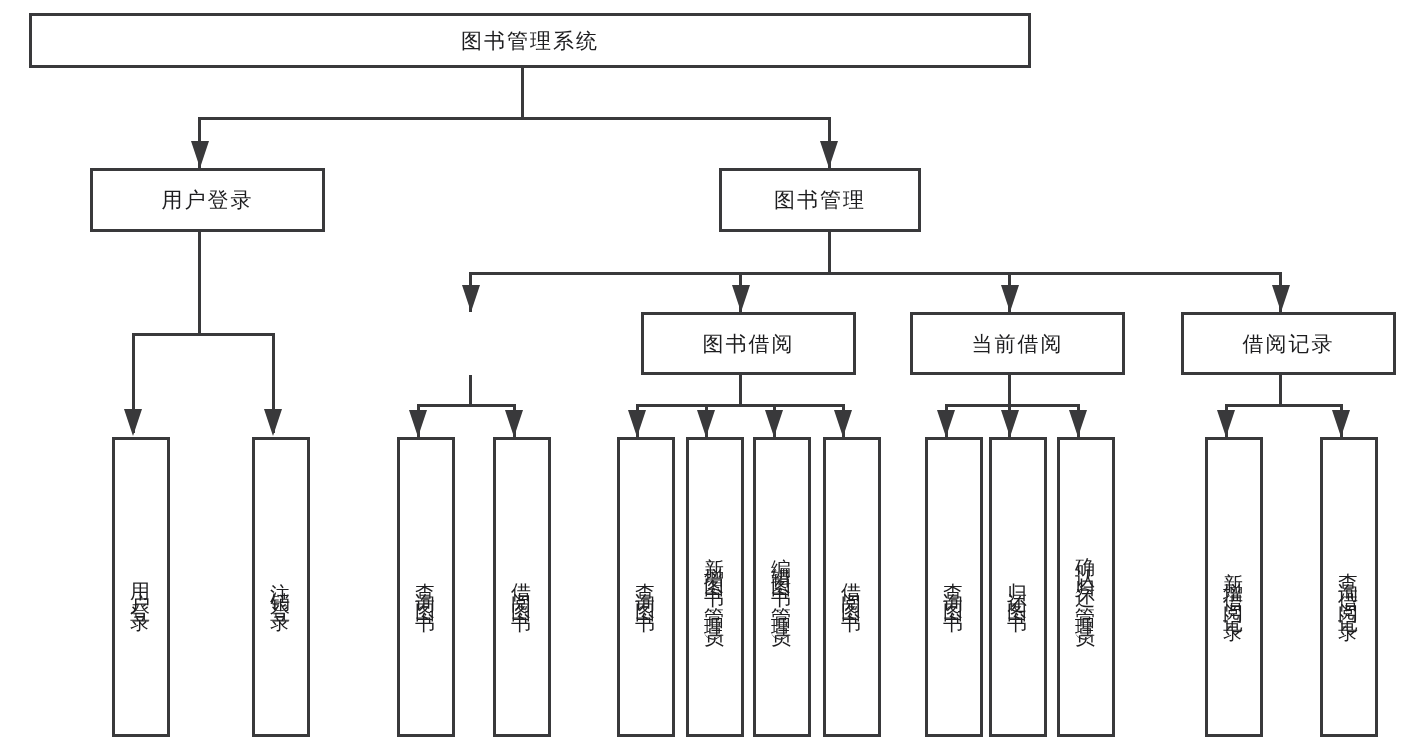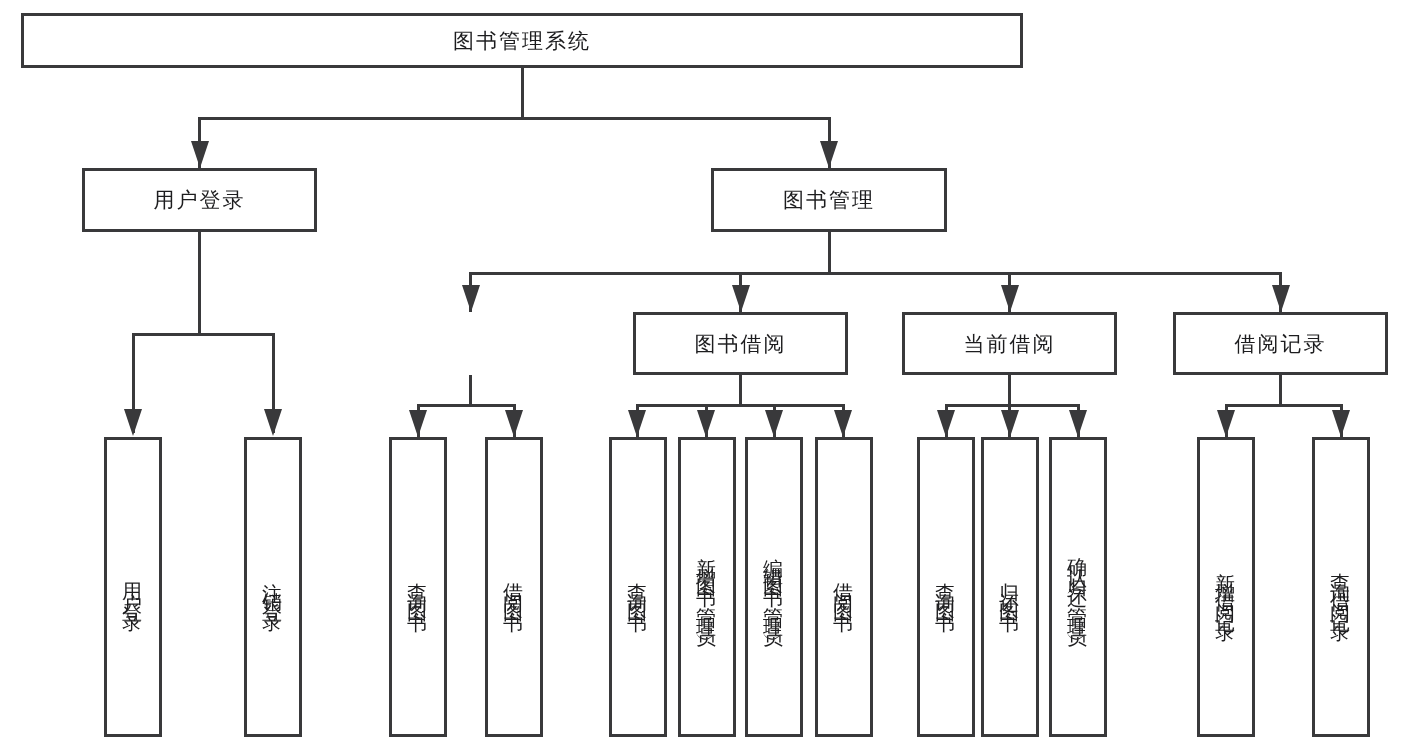--- a/index.html
+++ b/index.html
@@ -13,20 +13,21 @@
   .box{
     position:absolute;
     background:#ffffff;
     border:3px solid #39393b;
     box-sizing:border-box;
     display:flex;align-items:center;justify-content:center;
     color:#1d1d1f;
     font-size:21px;
     letter-spacing:2px;
     z-index:2;
+    margin-left:8px;
   }
   .vtext{
     writing-mode:vertical-rl;
     text-orientation:mixed;
     font-size:20px;
     letter-spacing:10px;
     color:#1d1d1f;
     white-space:nowrap;
   }
   .line{
@@ -64,21 +65,21 @@
   <div class="line" style="left:521px;top:68px;width:3px;height:50px;"></div>
   <div class="line" style="left:198px;top:117px;width:633px;height:3px;"></div>
   <div class="line" style="left:198px;top:117px;width:3px;height:51px;"></div>
   <div class="line" style="left:828px;top:117px;width:3px;height:51px;"></div>
   <div class="arrow" style="left:191px;top:141px;"></div>
   <div class="arrow" style="left:820px;top:141px;"></div>
 
   <div class="box" style="left:82px;top:168px;width:235px;height:64px;">
     <span>用户登录</span>
   </div>
-  <div class="box" style="left:711px;top:168px;width:236px;height:64px;font-family:Liberation Serif, serif;">
+  <div class="box" style="left:711px;top:168px;width:202px;height:64px;font-family:Liberation Serif, serif;">
     <span>图书管理</span>
   </div>
 
   <div class="line" style="left:198px;top:232px;width:3px;height:103px;"></div>
   <div class="line" style="left:132px;top:333px;width:143px;height:3px;"></div>
   <div class="line" style="left:132px;top:333px;width:3px;height:100px;"></div>
   <div class="line" style="left:272px;top:333px;width:3px;height:100px;"></div>
   <div class="arrow" style="left:124px;top:409px;"></div>
   <div class="arrow" style="left:264px;top:409px;"></div>
 

